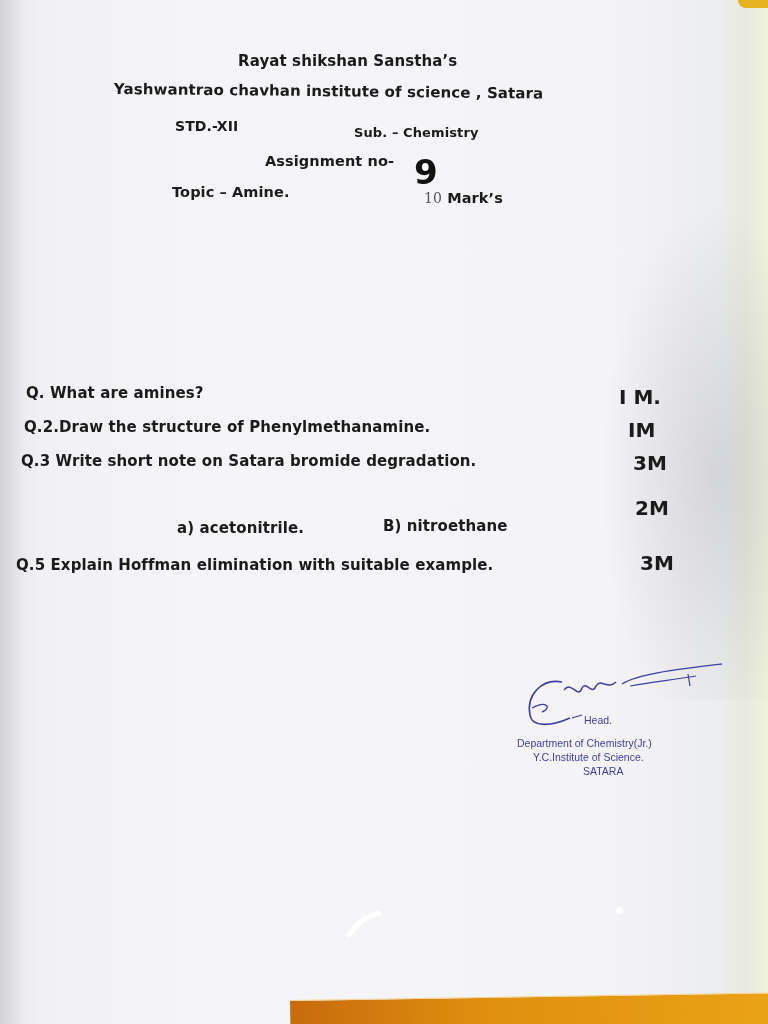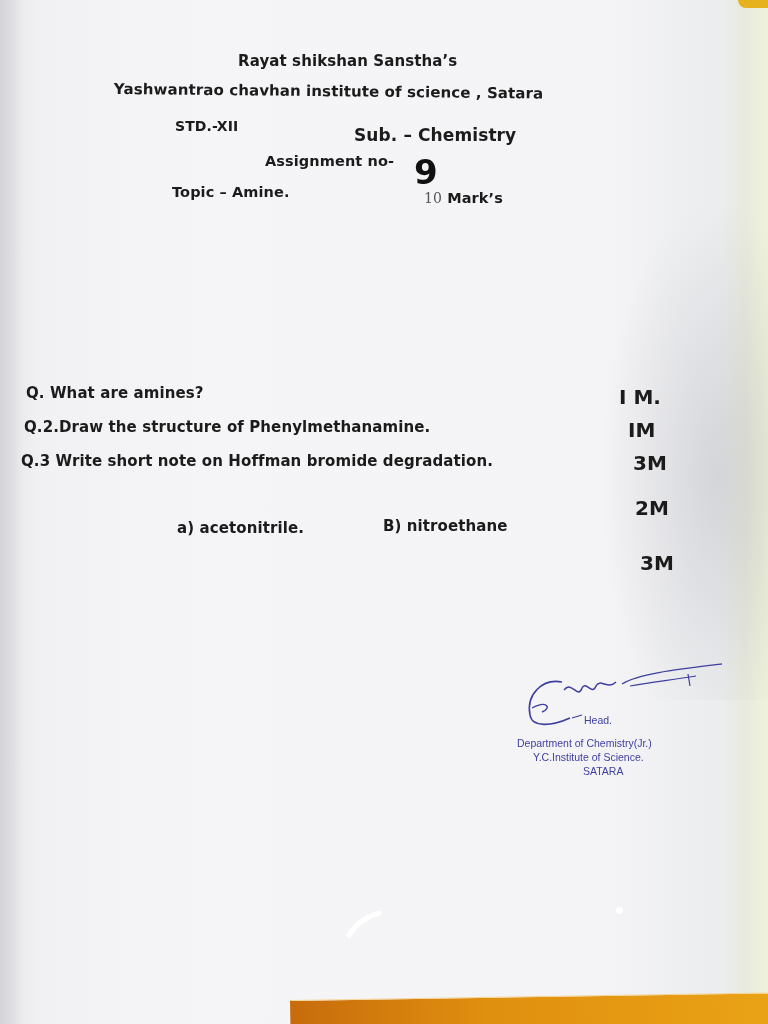--- a/index.html
+++ b/index.html
@@ -97,43 +97,44 @@
 <body>
 
 <div class="photo">
   <div class="left-edge"></div>
   <div class="paper-shade"></div>
   <div class="orange-top"></div>
 
   <div class="txt hdr" style="left:230px; top:52px;margin-left:8px;">Rayat shikshan Sanstha’s</div>
   <div class="txt hdr" style="left:114px; top:80px; transform: rotate(0.6deg); transform-origin:left top;">Yashwantrao chavhan institute of science , Satara</div>
   <div class="txt" style="left:175px; top:118px; font-size:14px;">STD.-XII</div>
-  <div class="txt" style="left:354px; top:125px; font-size:17px;">Sub. – Chemistry</div>
+  <div class="txt" style="left:354px; top:125px; font-size:13px;">Sub. – Chemistry</div>
   <div class="txt" style="left:265px; top:153px; font-size:14.5px;">Assignment no-</div>
   <div class="num9" style="left:414px; top:152px;">9</div>
   <div class="txt" style="left:172px; top:184px; font-size:14.5px;">Topic – Amine.</div>
   <div class="txt" style="left:424px; top:190px; font-size:14.5px;">
     <span class="marks-ten">10</span>
     <span>Mark’s</span>
   </div>
 
   <div class="txt" style="left:26px; top:384px;">Q. What are amines?</div>
   <div class="mark" style="left:619px; top:385px;">I M.</div>
 
   <div class="txt" style="left:24px; top:418px;">Q.2.Draw the structure of Phenylmethanamine.</div>
   <div class="mark" style="left:628px; top:418px;">IM</div>
 
-  <div class="txt" style="left:21px; top:452px;">Q.3 Write short note on Hoffman bromide degradation.</div>
+  <div class="txt" style="left:21px; top:452px;">Q.3 Write short note on Satara bromide degradation.</div>
   <div class="mark" style="left:633px; top:451px;">3M</div>
 
   <div class="mark" style="left:635px; top:484px;margin-top:12px;">2M</div>
 
   <div class="txt" style="left:177px; top:519px;">a) acetonitrile.</div>
   <div class="txt" style="left:383px; top:517px;">B) nitroethane</div>
 
+  <div class="txt" style="left:16px; top:556px;">Q.5 Explain Hoffman elimination with suitable example.</div>
   <div class="mark" style="left:640px; top:551px;">3M</div>
 
   <svg class="signature" viewBox="0 0 220 80">
     <path d="M50 22 C 30 18, 14 35, 18 55 C 20 68, 40 66, 58 58" fill="none" stroke="#3e3f9e" stroke-width="1.6"></path>
     <path d="M20 48 C 35 40, 40 48, 30 52" fill="none" stroke="#3e3f9e" stroke-width="1.4"></path>
     <path d="M52 30 C 60 20, 66 40, 70 28 C 74 20, 80 36, 84 26 C 88 18, 96 30, 104 22" fill="none" stroke="#3e3f9e" stroke-width="1.5"></path>
     <path d="M110 24 C 126 14, 160 10, 210 4" fill="none" stroke="#3e3f9e" stroke-width="1.4"></path>
     <path d="M118 26 C 140 22, 160 20, 184 16" fill="none" stroke="#3e3f9e" stroke-width="1.2"></path>
     <path d="M176 14 L 178 26" fill="none" stroke="#3e3f9e" stroke-width="1.2"></path>
     <path d="M60 58 L 70 55" fill="none" stroke="#3e3f9e" stroke-width="1.2"></path>

